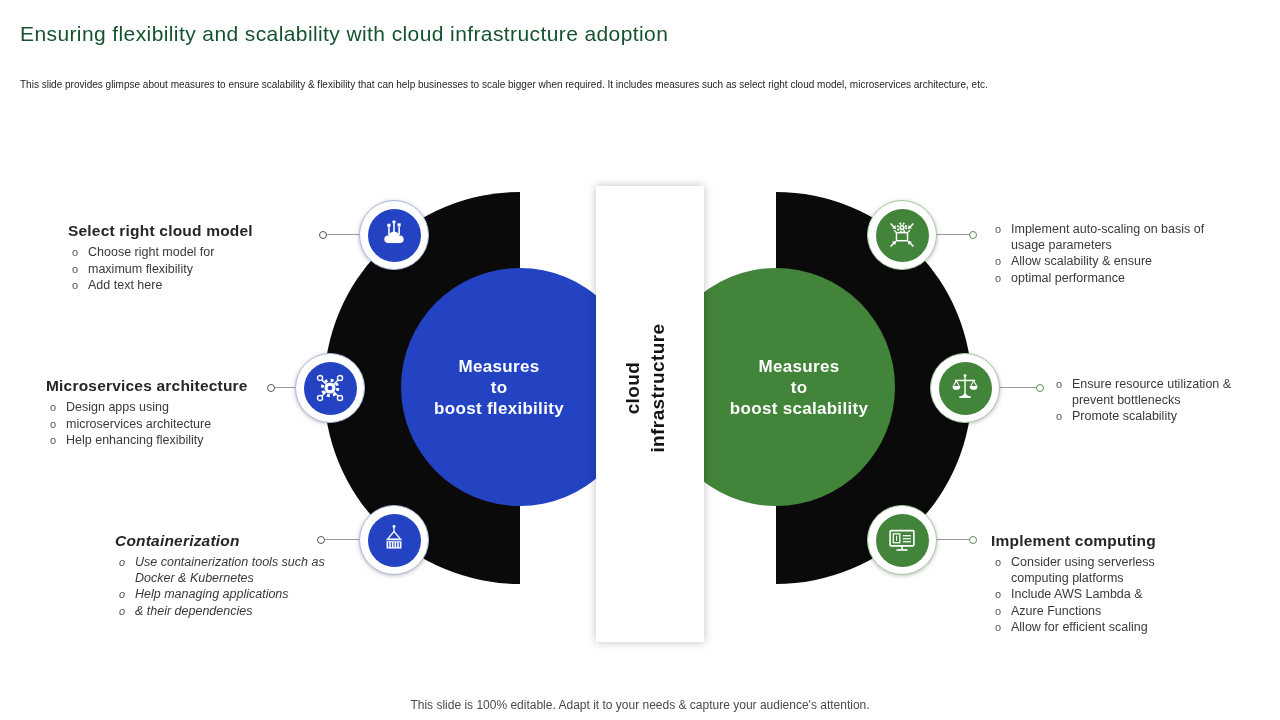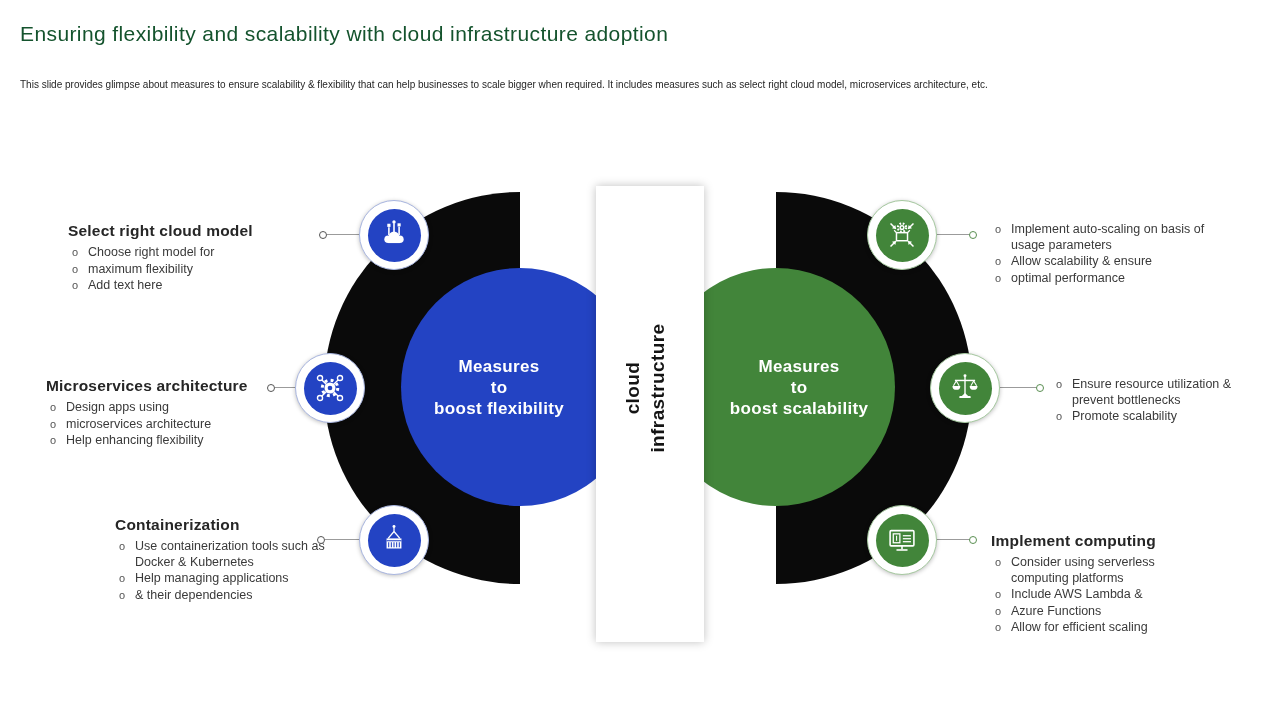--- a/index.html
+++ b/index.html
@@ -248,21 +248,21 @@
     <div class="b-row">
         <span class="bm">o</span>
         <span class="bt">microservices architecture</span>
       </div>
     <div class="b-row">
         <span class="bm">o</span>
         <span class="bt">Help enhancing flexibility</span>
       </div>
   </div>
 
-  <div class="item" style="left:115px;top:516px;width:240px;">
+  <div class="item" style="left:115px;top:532px;width:240px;font-style:italic;">
     <div class="item-title">Containerization</div>
     <div class="b-row">
         <span class="bm">o</span>
         <span class="bt">Use containerization tools such as Docker &amp; Kubernetes</span>
       </div>
     <div class="b-row">
         <span class="bm">o</span>
         <span class="bt">Help managing applications</span>
       </div>
     <div class="b-row">
@@ -310,13 +310,14 @@
     <div class="b-row">
         <span class="bm">o</span>
         <span class="bt">Azure Functions</span>
       </div>
     <div class="b-row">
         <span class="bm">o</span>
         <span class="bt">Allow for efficient scaling</span>
       </div>
   </div>
 
+  <div class="footer">This slide is 100% editable. Adapt it to your needs &amp; capture your audience's attention.</div>
 </div>
 
 </body></html>

